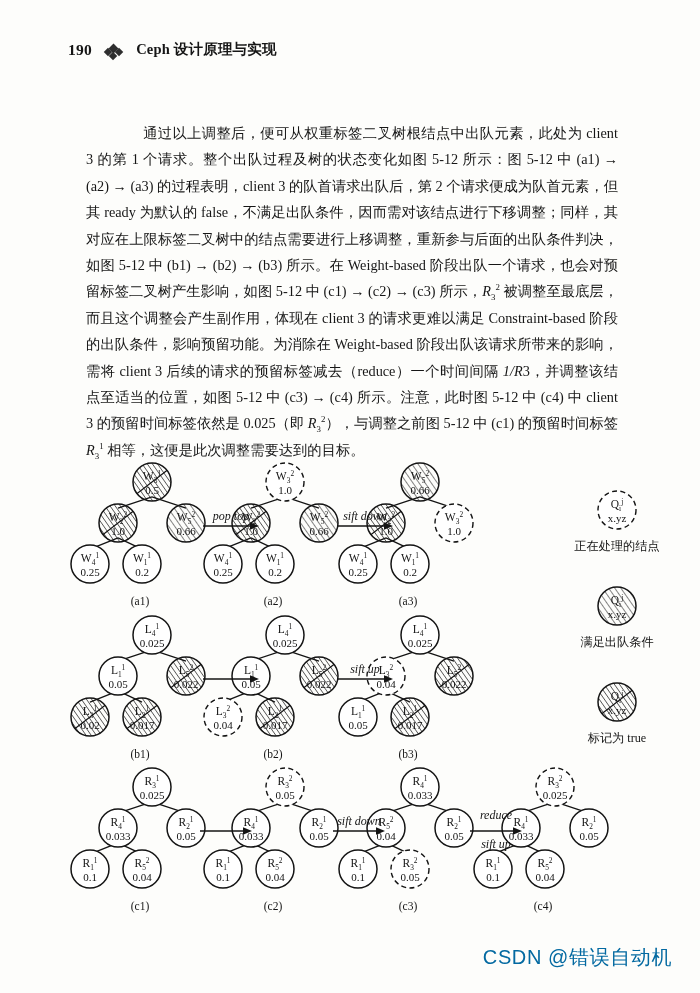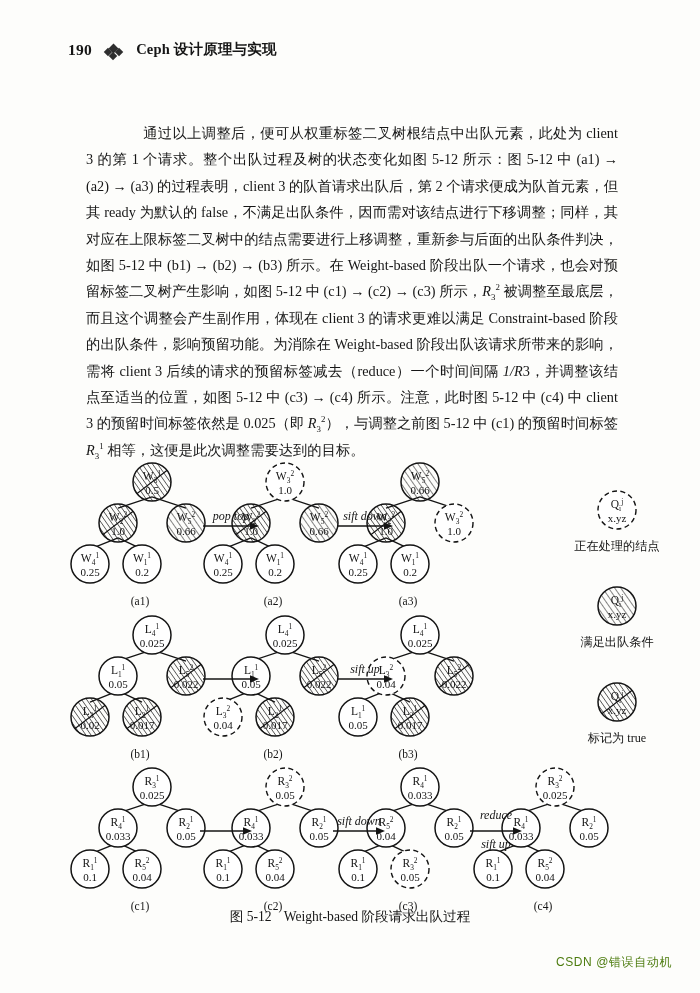--- a/index.html
+++ b/index.html
@@ -51,21 +51,21 @@
   .fig-caption{
     position:absolute;left:0;top:908px;width:700px;text-align:center;
     font-size:13.6px;
   }
   .fig-caption .num{font-weight:normal;margin-right:12px;}
 
   
   .watermark{
     position:absolute;right:28px;bottom:22px;
     font-family:"Liberation Sans","DejaVu Sans",sans-serif;
-    font-size:12px;color:#4d7c0f;letter-spacing:.6px;text-align:center;
+    font-size:20px;color:#0369a1;letter-spacing:.6px;text-align:center;
   }
 </style>
 </head>
 <body>
 
 <div class="page">
 
   <div class="runhead">
     <span class="folio">190</span>
     <span class="dia">
@@ -473,18 +473,15 @@
         <g>
           <circle cx="617" cy="250" r="19" fill="url(#hatch2)" stroke="#141414" stroke-width="1.5"></circle>
           <text x="617" y="248" text-anchor="middle" font-family="&quot;Liberation Serif&quot;,&quot;DejaVu Serif&quot;,serif" font-size="11.5" fill="#141414"><tspan>Q</tspan><tspan dy="3" font-size="7.4">i</tspan><tspan dy="-7.4" font-size="7.4">j</tspan></text>
           <text x="617" y="261.5" text-anchor="middle" font-family="&quot;Liberation Serif&quot;,&quot;DejaVu Serif&quot;,serif" font-size="11" fill="#141414">x.yz</text>
           <line x1="601.8" y1="261.78" x2="632.2" y2="238.22" stroke="#141414" stroke-width="1.2"></line>
         </g>
         <text x="617" y="290" text-anchor="middle" font-family="&quot;Liberation Serif&quot;,&quot;DejaVu Serif&quot;,serif" font-size="12.2" fill="#141414">标记为 true</text>
       </svg>
   </div>
 
-  <div class="fig-caption">
-    <span class="num">图 5-12</span><span>Weight-based 阶段请求出队过程</span>
-  </div>
 
   <div class="watermark">CSDN @错误自动机</div>
 </div>
 
 </body></html>

